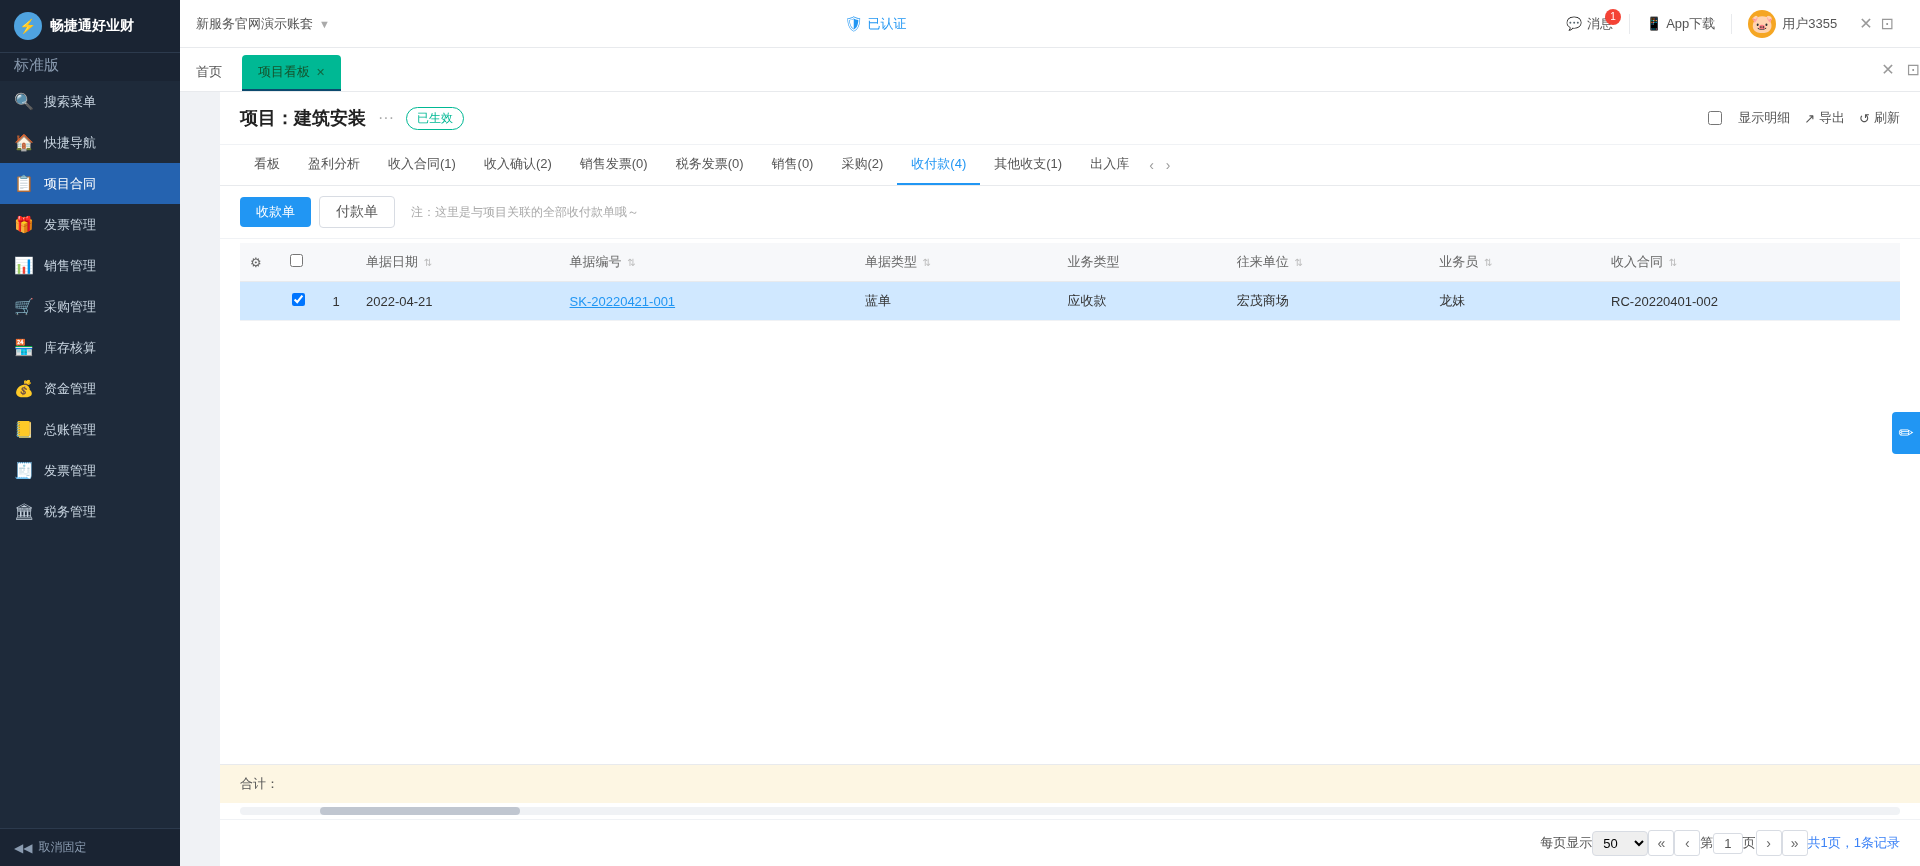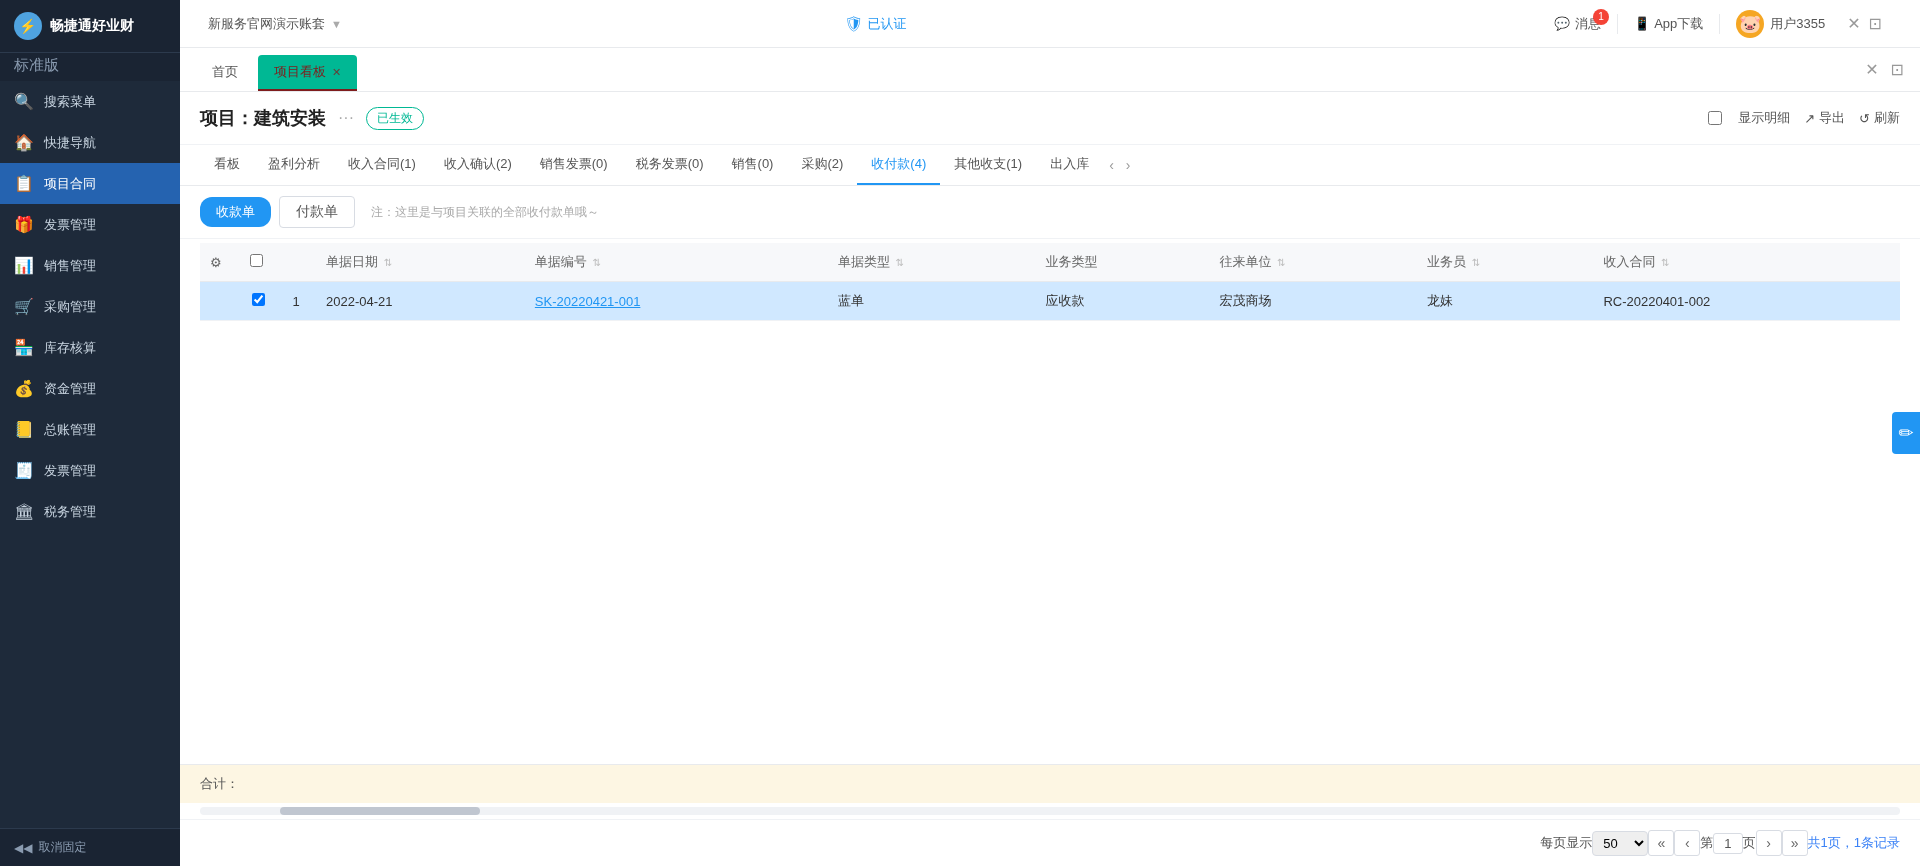--- a/index.html
+++ b/index.html
@@ -79,21 +79,21 @@
       background: #f0f2f5;
       overflow: hidden;
     }
 
     
     .topbar {
       height: 48px;
       background: #fff;
       display: flex;
       align-items: center;
-      padding: 0 28px;
+      padding: 0 16px;
       border-bottom: 1px solid #e8eaed;
       gap: 12px;
     }
     .topbar-account {
       display: flex;
       align-items: center;
       gap: 6px;
       color: #555;
       font-size: 13px;
       flex: 1;
@@ -130,47 +130,48 @@
     .topbar-divider { width: 1px; height: 20px; background: #e8eaed; }
     .topbar-user { display: flex; align-items: center; gap: 6px; cursor: pointer; }
     .topbar-user .avatar { width: 28px; height: 28px; border-radius: 50%; background: #f5a623; display: flex; align-items: center; justify-content: center; font-size: 18px; }
 
     
     .tabbar {
       height: 44px;
       background: #fff;
       display: flex;
       align-items: flex-end;
-      padding: 0 16px;
+      padding: 0 0;
       border-bottom: 1px solid #e8eaed;
       gap: 4px;
     }
     .tab-item {
       padding: 8px 16px;
       cursor: pointer;
       font-size: 13px;
       color: #555;
       border-bottom: 2px solid transparent;
       display: flex; align-items: center; gap: 6px;
     }
     .tab-item.active {
       background: #00b894;
-      color: #7f1d1d;
+      color: #14532d;
       border-radius: 4px 4px 0 0;
-      border-bottom: 2px solid #7f1d1d;
+      border-bottom: 2px solid #0c4a6e;
     }
     .tab-close { font-size: 11px; opacity: 0.8; }
 
     
     .page-content {
       flex: 1;
       background: #fff;
       overflow-y: auto;
       display: flex;
       flex-direction: column;
+      margin-left: 40px;
     }
 
     
     .project-header {
       display: flex;
       align-items: center;
       padding: 14px 20px;
       border-bottom: 1px solid #f0f2f5;
       gap: 12px;
     }
@@ -230,21 +231,21 @@
       display: flex;
       align-items: center;
       padding: 10px 20px;
       gap: 8px;
       border-bottom: 1px solid #f0f2f5;
     }
     .btn-primary {
       background: #2196F3;
       color: #fff;
       border: none;
-      border-radius: 12px;
+      border-radius: 4px;
       padding: 6px 16px;
       cursor: pointer;
       font-size: 13px;
     }
     .btn-outline {
       background: #fff;
       color: #555;
       border: 1px solid #d8dce3;
       border-radius: 4px;
       padding: 6px 16px;

